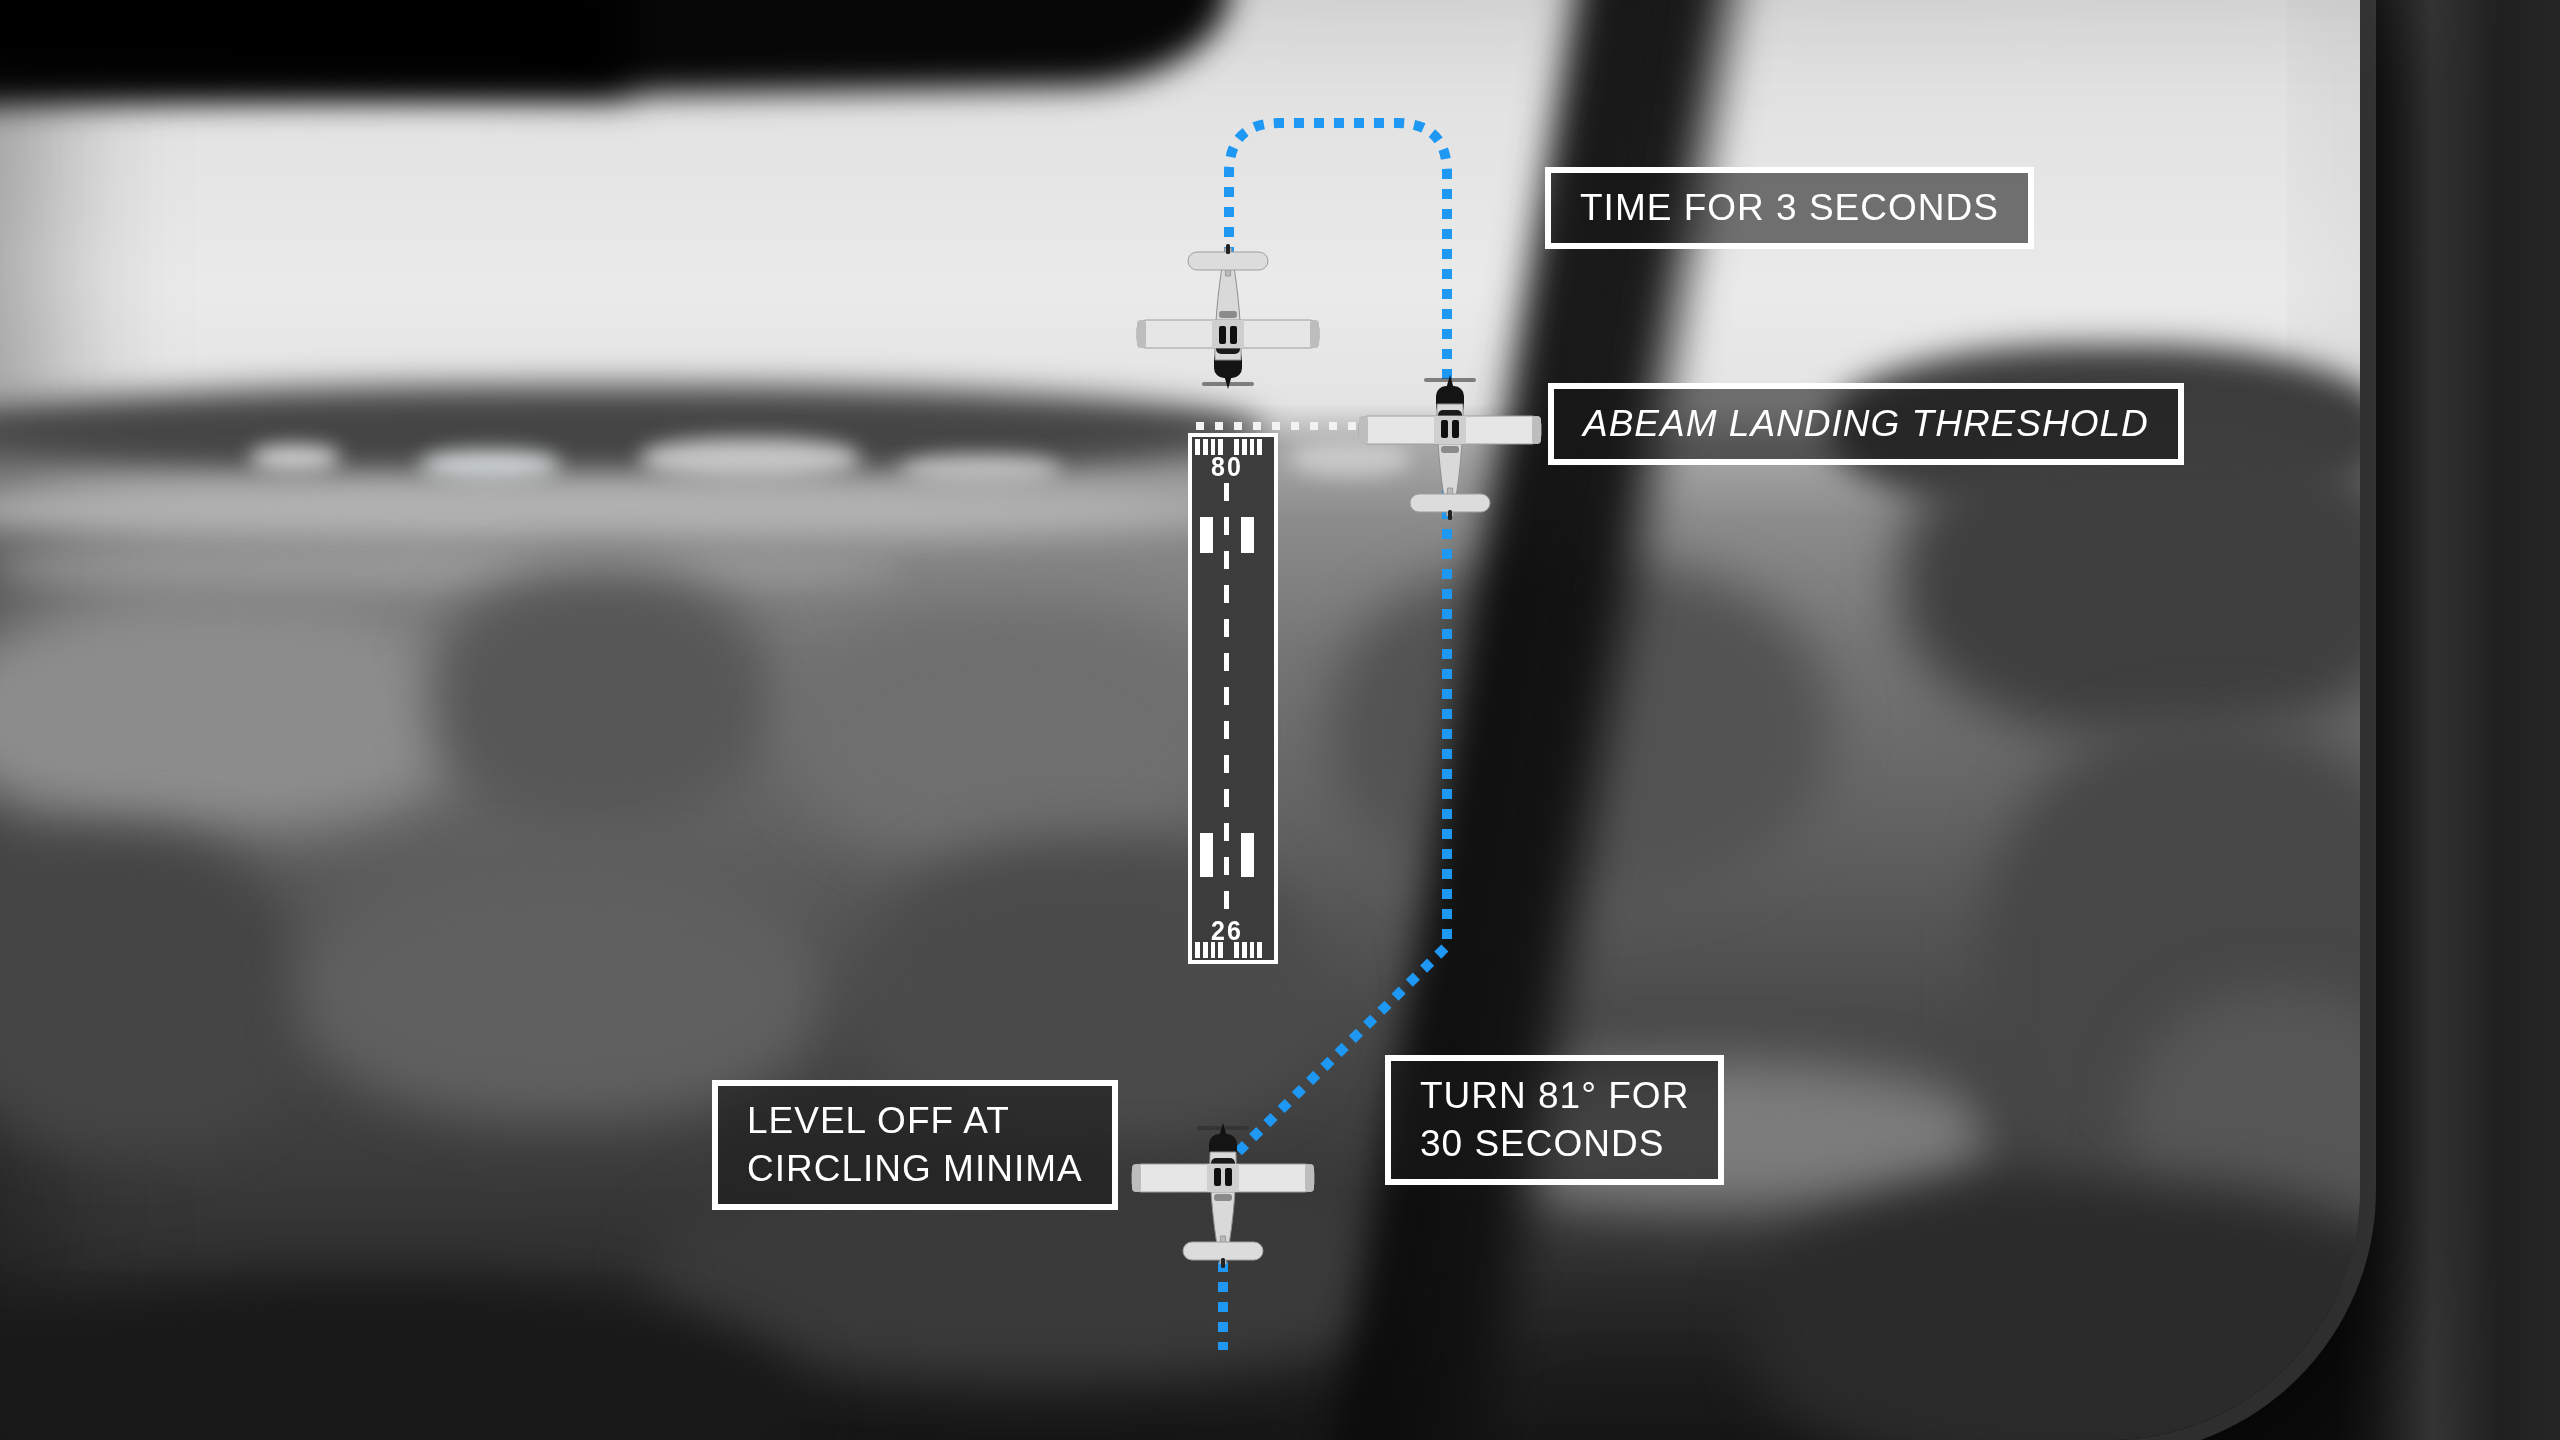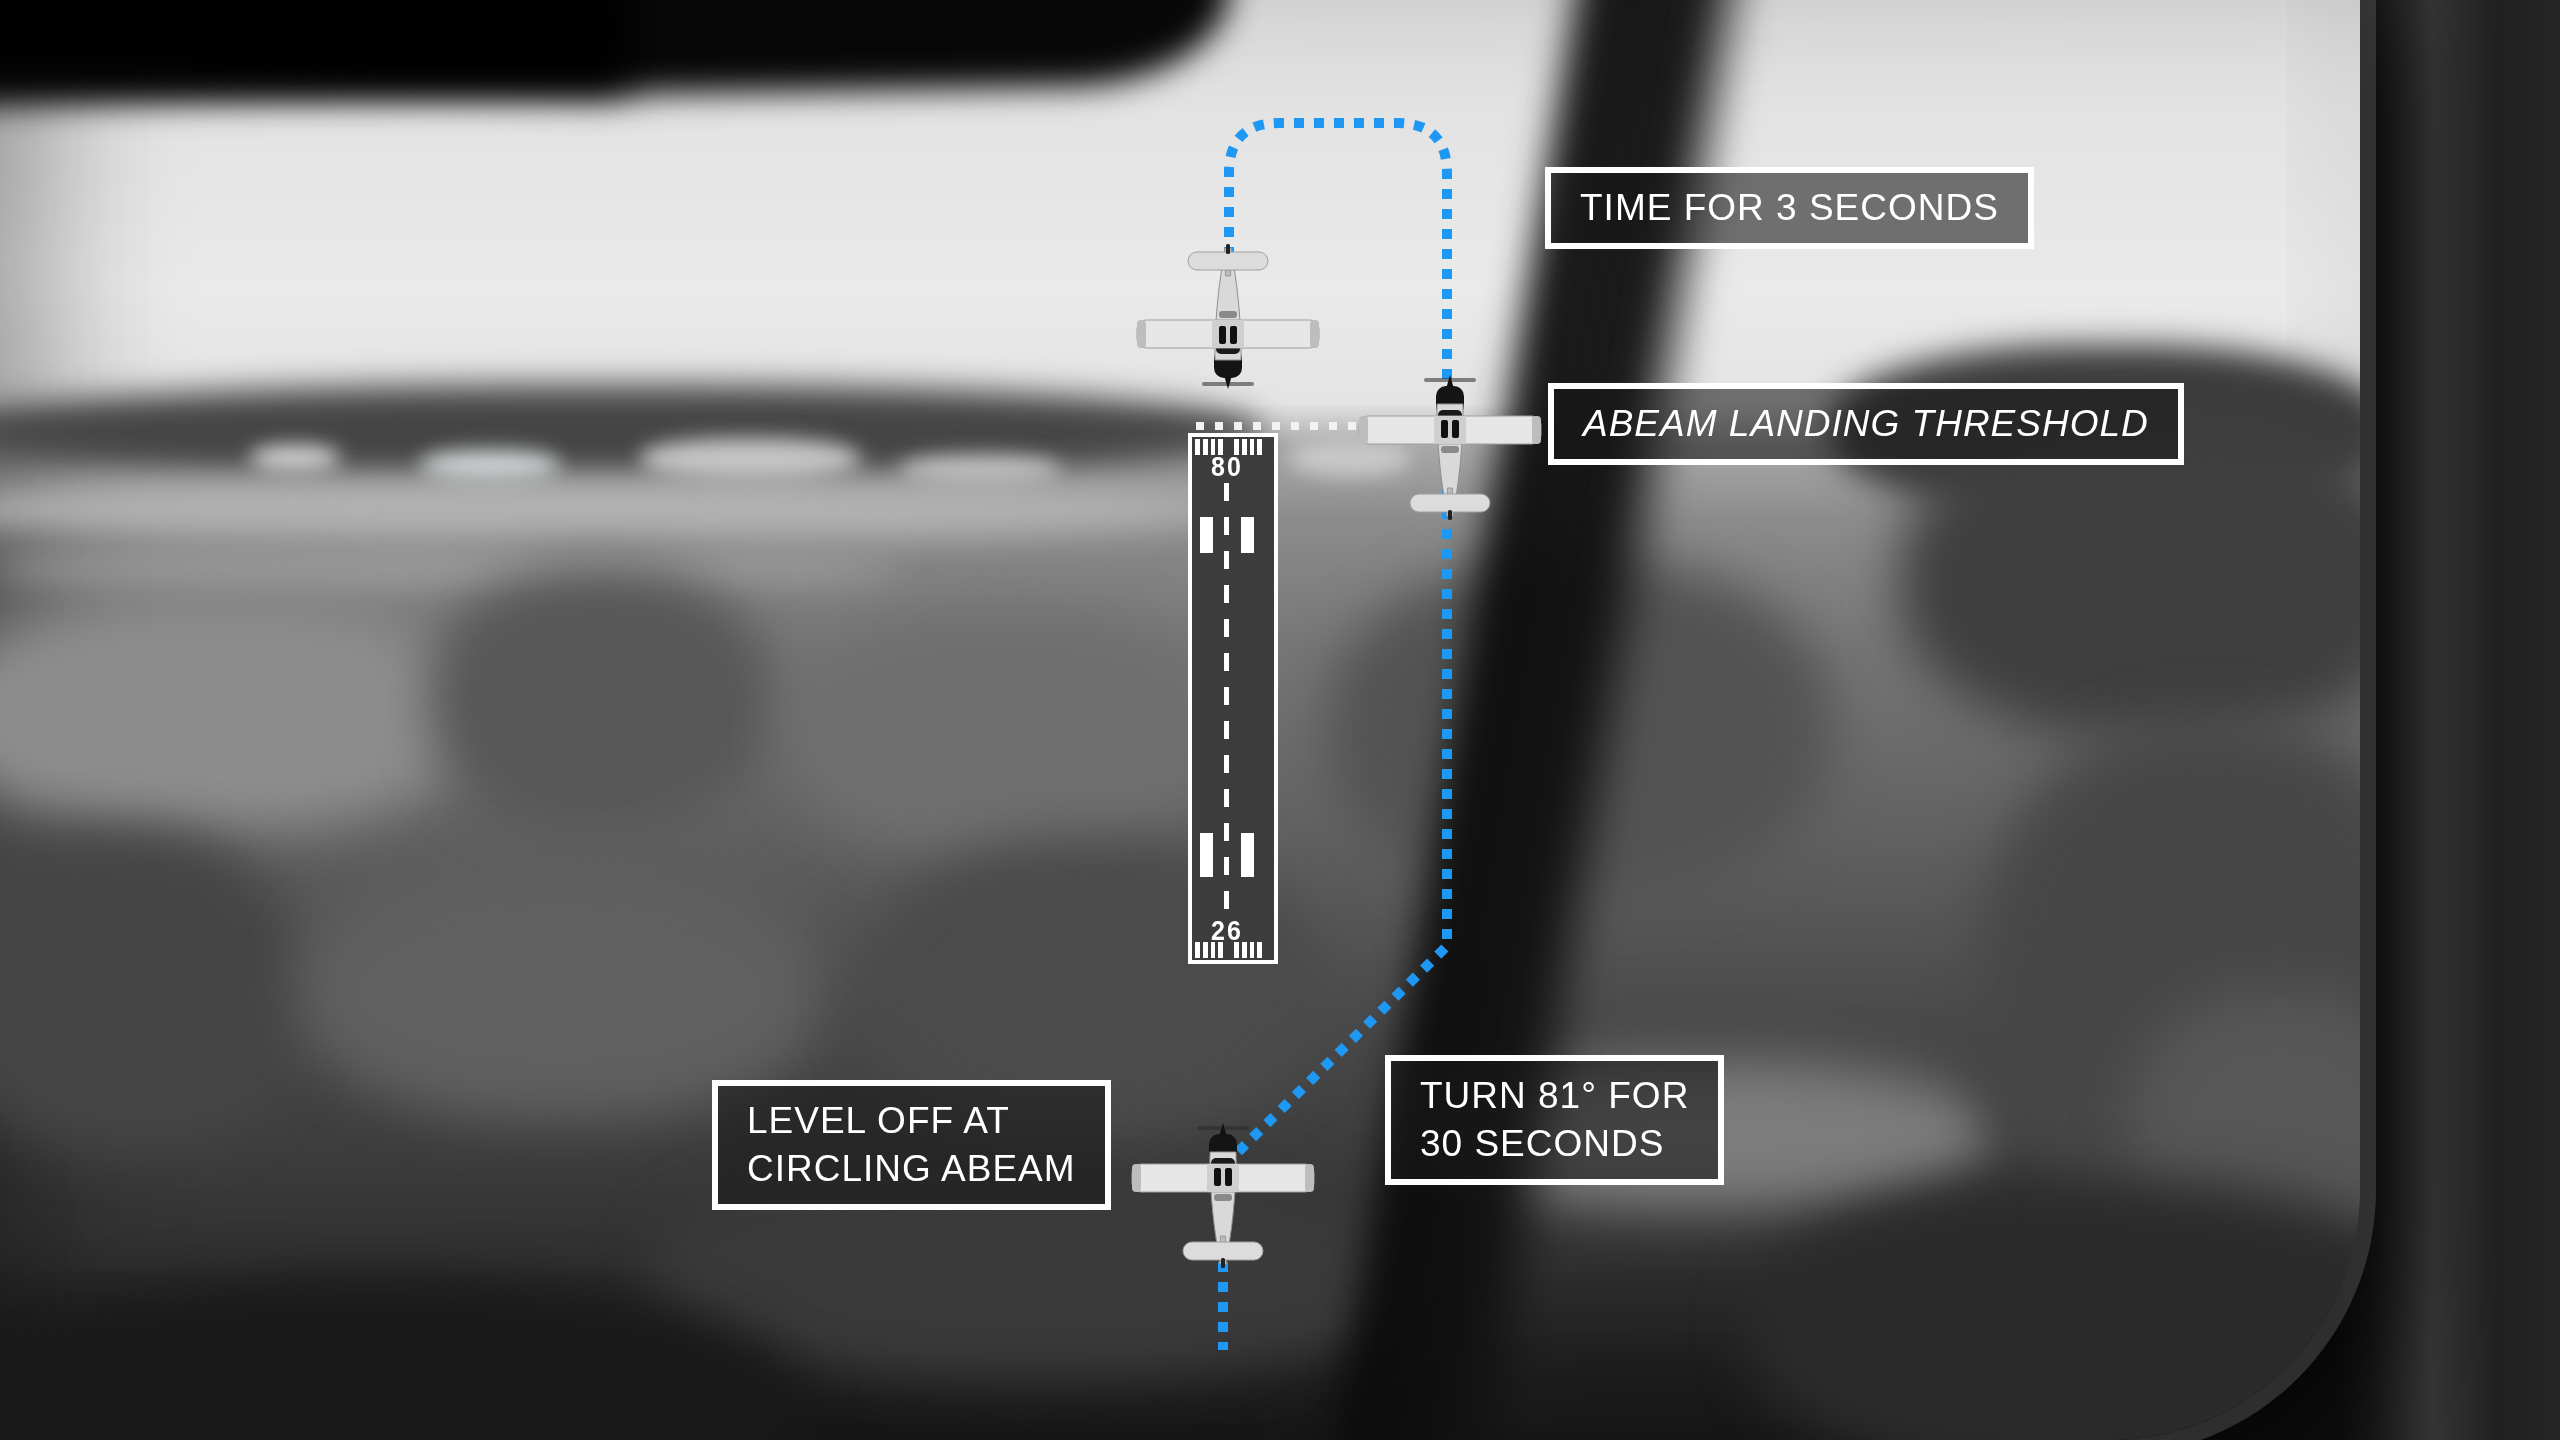--- a/index.html
+++ b/index.html
@@ -163,17 +163,17 @@
     </div>
     <div class="label" style="left:1548px;top:383px;font-style:italic;">
       <span>ABEAM LANDING THRESHOLD</span>
     </div>
     <div class="label" style="left:1385px;top:1055px;">
       <span>TURN 81° FOR</span>
       <span>30 SECONDS</span>
     </div>
     <div class="label" style="left:712px;top:1080px;">
       <span>LEVEL OFF AT</span>
-      <span>CIRCLING ABEAM</span>
+      <span>CIRCLING MINIMA</span>
     </div>
 
   </div>
 </div>
 
 </body></html>

